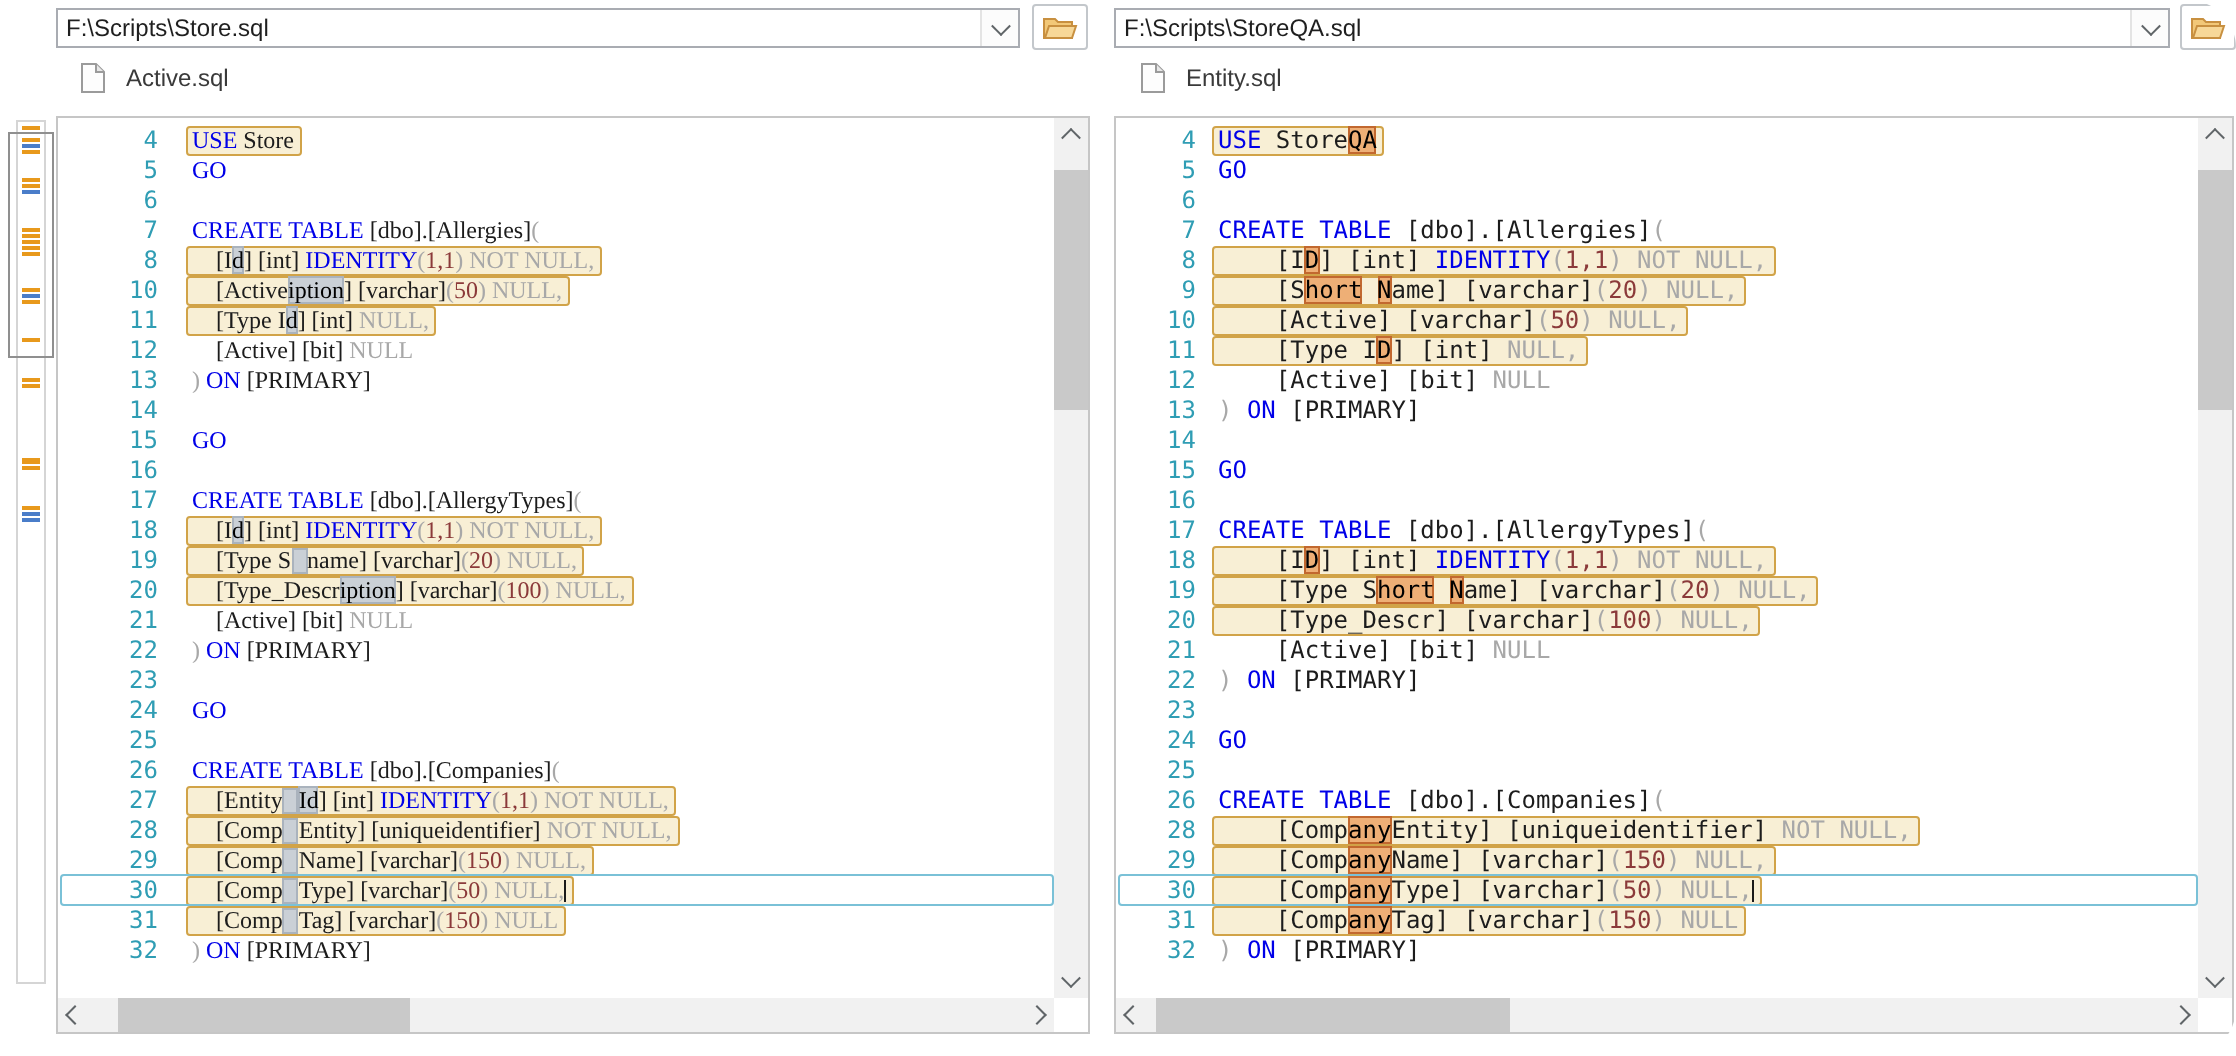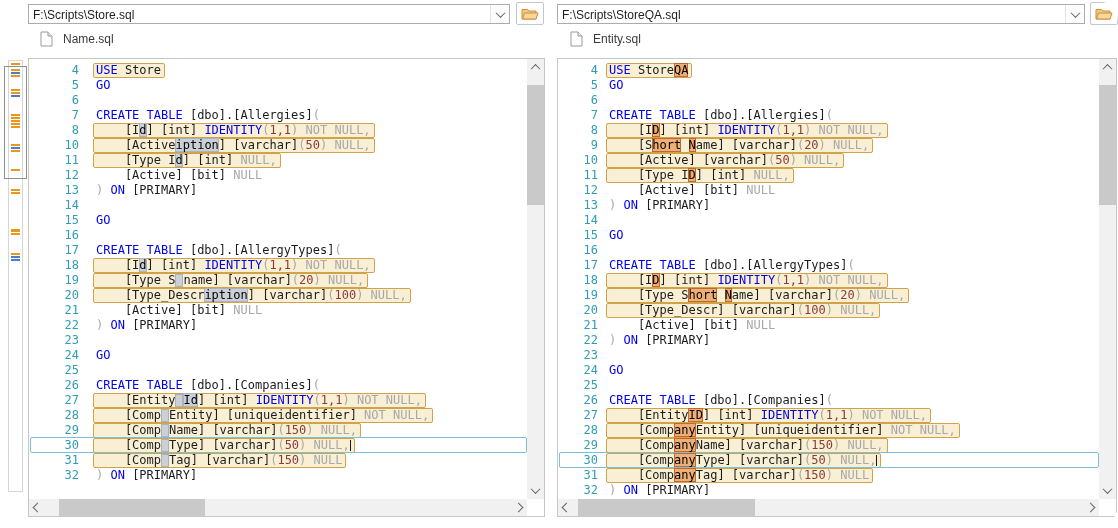--- a/index.html
+++ b/index.html
@@ -24,21 +24,21 @@
 
   
   .editor{position:absolute;top:58px;height:459px;border:1px solid #C6C6C6;background:#fff;box-sizing:border-box;}
   .code-area{position:absolute;left:0;top:0;right:17px;bottom:17px;overflow:hidden;padding-top:4px;
              font-family:"DejaVu Sans Mono","Liberation Mono",monospace;font-size:12px;cursor:text;}
   .code-row{height:15px;line-height:15px;white-space:pre;position:relative;}
   .ln{display:inline-block;text-align:right;color:#2F9DB4;vertical-align:top;}
   .panel-left .ln{width:50px;}
   .panel-right .ln{width:40px;}
   .lc{display:inline-block;vertical-align:top;height:15px;line-height:15px;}
-  .panel-left .lc{margin-left:17px;}
+  .panel-left .lc{margin-left:17px;font-family:Liberation Serif, serif;}
   .panel-right .lc{margin-left:11px;}
   .lc.diff{background:#F8EFD5;border:1px solid #D1A348;border-radius:2px;height:13px;line-height:13px;padding:0 3px 0 2px;}
   .panel-left .lc.diff{margin-left:14px;}
   .panel-right .lc.diff{margin-left:8px;}
   .tk-kw{color:#0000E8;}
   .tk-id{color:#1C1C1C;}
   .tk-gy{color:#A8A8A8;}
   .tk-nm{color:#8B3A3A;}
   .panel-left .tk-ch{background:#CAD0D6;box-shadow:inset 0 0 0 1px #AAB3BD;}
   .panel-right .tk-ch{background:#EEAF76;box-shadow:inset 0 0 0 1px #C2682F;}
@@ -95,21 +95,21 @@
       <path d="M1 2.5 L6.5 2.5 L8 4 L15 4 L15 12 L1 12 Z" fill="#F2C878" stroke="#C89040" stroke-width="1"></path>
       <path d="M3.5 6 L17 6 L15 12 L1.5 12 Z" fill="#F7D898" stroke="#C89040" stroke-width="1"></path>
     </svg>
   </div>
 
   <div class="tab" style="left:40px;">
     <svg class="icon-svg" width="13" height="16" viewBox="0 0 13 16">
       <path d="M1 1 L8 1 L12 5 L12 15 L1 15 Z" fill="#FDFDFD" stroke="#9B9B9B" stroke-width="1"></path>
       <path d="M8 1 L8 5 L12 5" fill="#E8E8E8" stroke="#9B9B9B" stroke-width="1"></path>
     </svg>
-    <span class="lbl">Name.sql</span>
+    <span class="lbl">Active.sql</span>
   </div>
   <div class="tab" style="left:570px;">
     <svg class="icon-svg" width="13" height="16" viewBox="0 0 13 16">
       <path d="M1 1 L8 1 L12 5 L12 15 L1 15 Z" fill="#FDFDFD" stroke="#9B9B9B" stroke-width="1"></path>
       <path d="M8 1 L8 5 L12 5" fill="#E8E8E8" stroke="#9B9B9B" stroke-width="1"></path>
     </svg>
     <span class="lbl">Entity.sql</span>
   </div>
 
   <div class="overview" id="overview-strip">
@@ -208,21 +208,20 @@
         <div class="code-row"><span class="ln">17</span><span class="lc"><span class="tk tk-kw">CREATE TABLE </span><span class="tk tk-id">[dbo].[AllergyTypes]</span><span class="tk tk-gy">(</span></span></div>
         <div class="code-row"><span class="ln">18</span><span class="lc diff"><span class="tk tk-id">    [I</span><span class="tk tk-ch">D</span><span class="tk tk-id">] [int] </span><span class="tk tk-kw">IDENTITY</span><span class="tk tk-gy">(</span><span class="tk tk-nm">1,1</span><span class="tk tk-gy">) NOT NULL,</span></span></div>
         <div class="code-row"><span class="ln">19</span><span class="lc diff"><span class="tk tk-id">    [Type S</span><span class="tk tk-ch">hort</span><span class="tk tk-id"> </span><span class="tk tk-ch">N</span><span class="tk tk-id">ame] [varchar]</span><span class="tk tk-gy">(</span><span class="tk tk-nm">20</span><span class="tk tk-gy">) NULL,</span></span></div>
         <div class="code-row"><span class="ln">20</span><span class="lc diff"><span class="tk tk-id">    [Type_Descr] [varchar]</span><span class="tk tk-gy">(</span><span class="tk tk-nm">100</span><span class="tk tk-gy">) NULL,</span></span></div>
         <div class="code-row"><span class="ln">21</span><span class="lc"><span class="tk tk-id">    [Active] [bit] </span><span class="tk tk-gy">NULL</span></span></div>
         <div class="code-row"><span class="ln">22</span><span class="lc"><span class="tk tk-gy">) </span><span class="tk tk-kw">ON </span><span class="tk tk-id">[PRIMARY]</span></span></div>
         <div class="code-row"><span class="ln">23</span><span class="lc"></span></div>
         <div class="code-row"><span class="ln">24</span><span class="lc"><span class="tk tk-kw">GO</span></span></div>
         <div class="code-row"><span class="ln">25</span><span class="lc"></span></div>
         <div class="code-row"><span class="ln">26</span><span class="lc"><span class="tk tk-kw">CREATE TABLE </span><span class="tk tk-id">[dbo].[Companies]</span><span class="tk tk-gy">(</span></span></div>
-        <div class="code-row"><span class="ln">27</span><span class="lc diff"><span class="tk tk-id">    [Entity</span><span class="tk tk-ch">ID</span><span class="tk tk-id">] [int] </span><span class="tk tk-kw">IDENTITY</span><span class="tk tk-gy">(</span><span class="tk tk-nm">1,1</span><span class="tk tk-gy">) NOT NULL,</span></span></div>
         <div class="code-row"><span class="ln">28</span><span class="lc diff"><span class="tk tk-id">    [Comp</span><span class="tk tk-ch">any</span><span class="tk tk-id">Entity] [uniqueidentifier] </span><span class="tk tk-gy">NOT NULL,</span></span></div>
         <div class="code-row"><span class="ln">29</span><span class="lc diff"><span class="tk tk-id">    [Comp</span><span class="tk tk-ch">any</span><span class="tk tk-id">Name] [varchar]</span><span class="tk tk-gy">(</span><span class="tk tk-nm">150</span><span class="tk tk-gy">) NULL,</span></span></div>
         <div class="code-row active"><span class="ln">30</span><span class="lc diff"><span class="tk tk-id">    [Comp</span><span class="tk tk-ch">any</span><span class="tk tk-id">Type] [varchar]</span><span class="tk tk-gy">(</span><span class="tk tk-nm">50</span><span class="tk tk-gy">) NULL,</span><span class="tk tk-caret"></span></span></div>
         <div class="code-row"><span class="ln">31</span><span class="lc diff"><span class="tk tk-id">    [Comp</span><span class="tk tk-ch">any</span><span class="tk tk-id">Tag] [varchar]</span><span class="tk tk-gy">(</span><span class="tk tk-nm">150</span><span class="tk tk-gy">) NULL</span></span></div>
         <div class="code-row"><span class="ln">32</span><span class="lc"><span class="tk tk-gy">) </span><span class="tk tk-kw">ON </span><span class="tk tk-id">[PRIMARY]</span></span></div>
       </div>
     <div class="vscroll">
       <div class="sb-arrow up">
           <span class="chev up"></span>
         </div>

